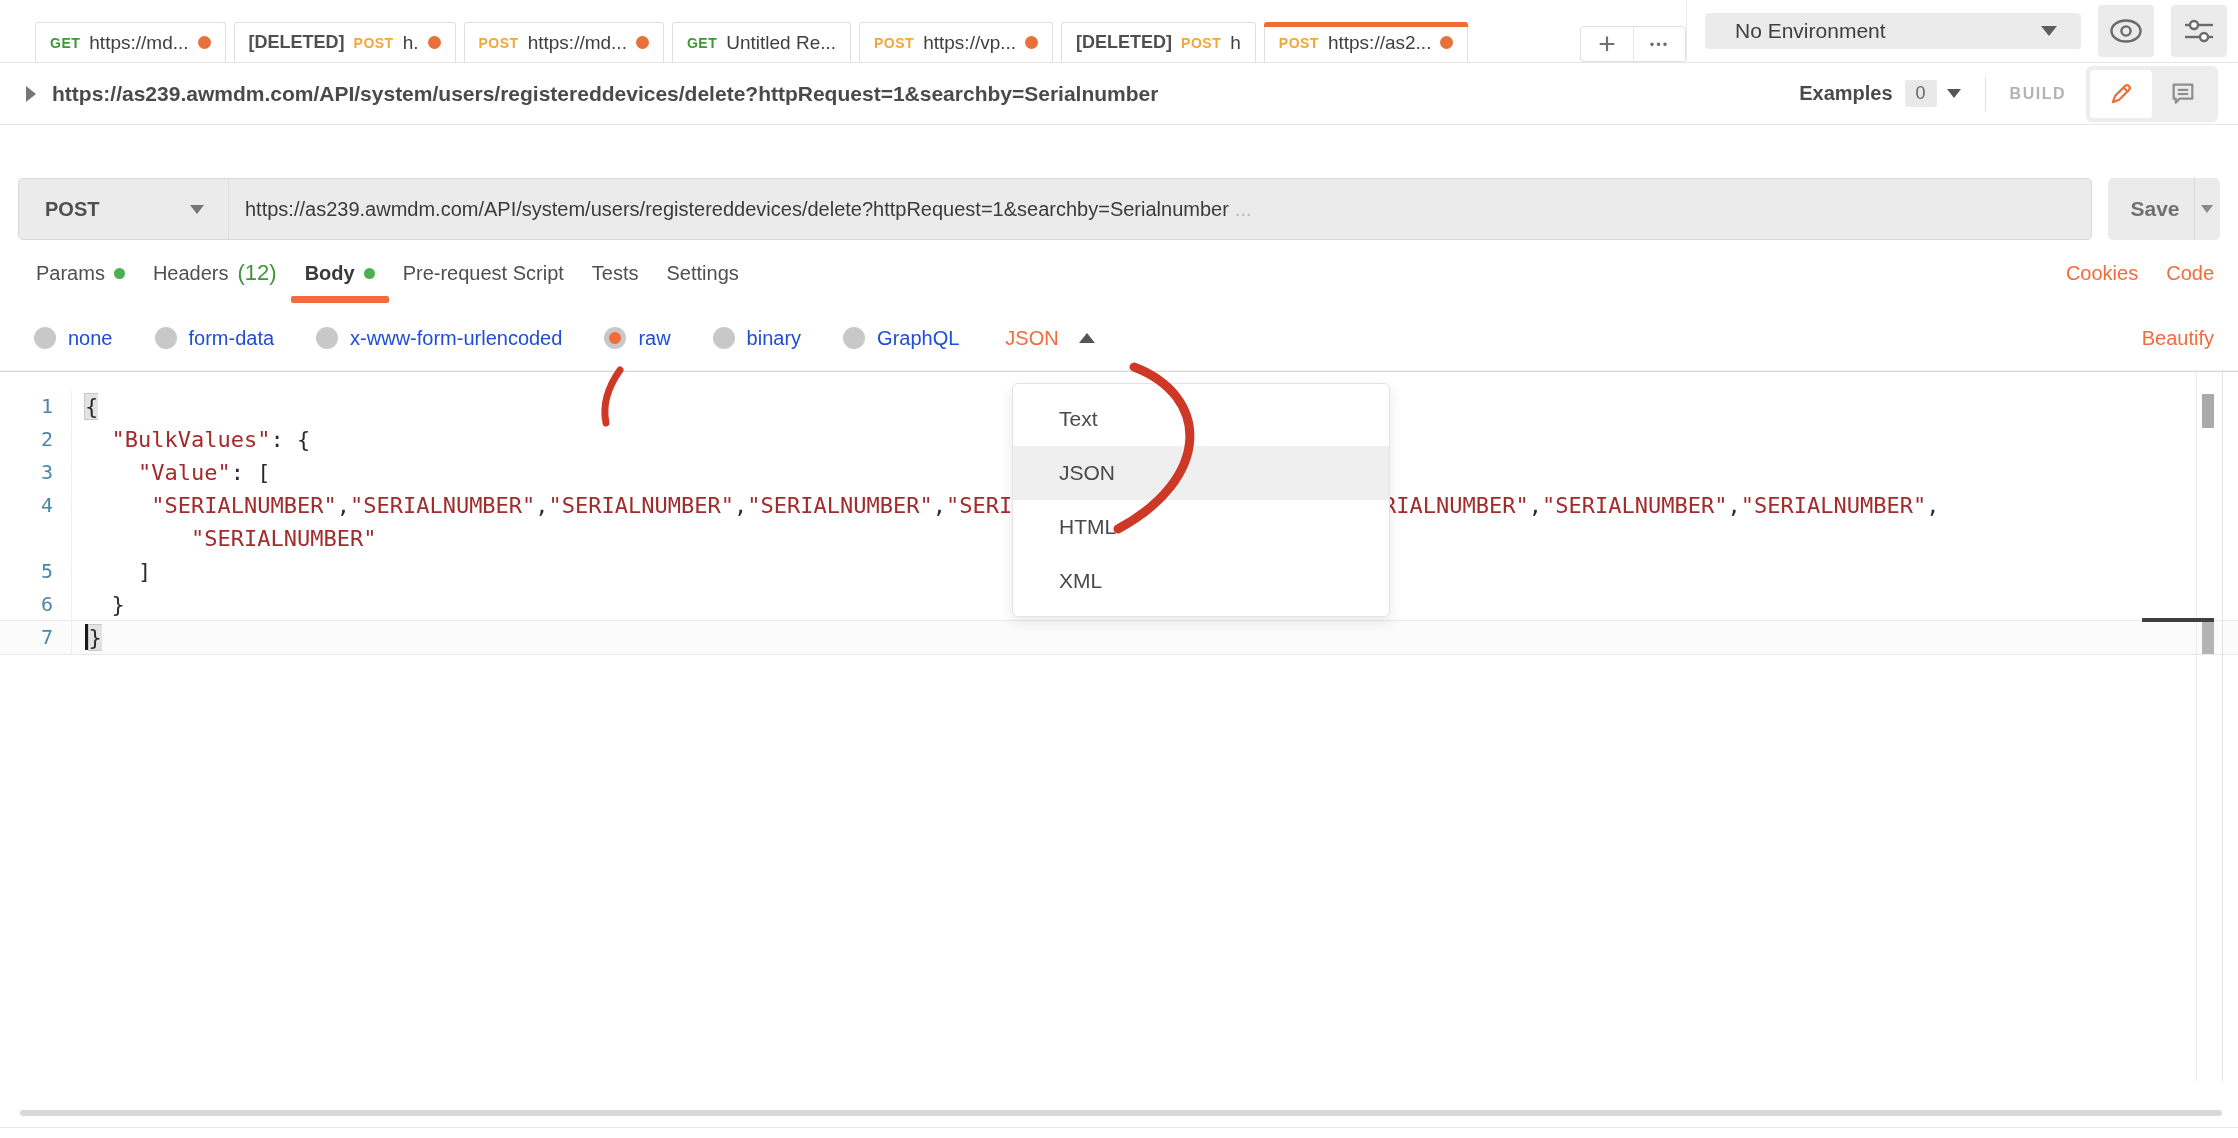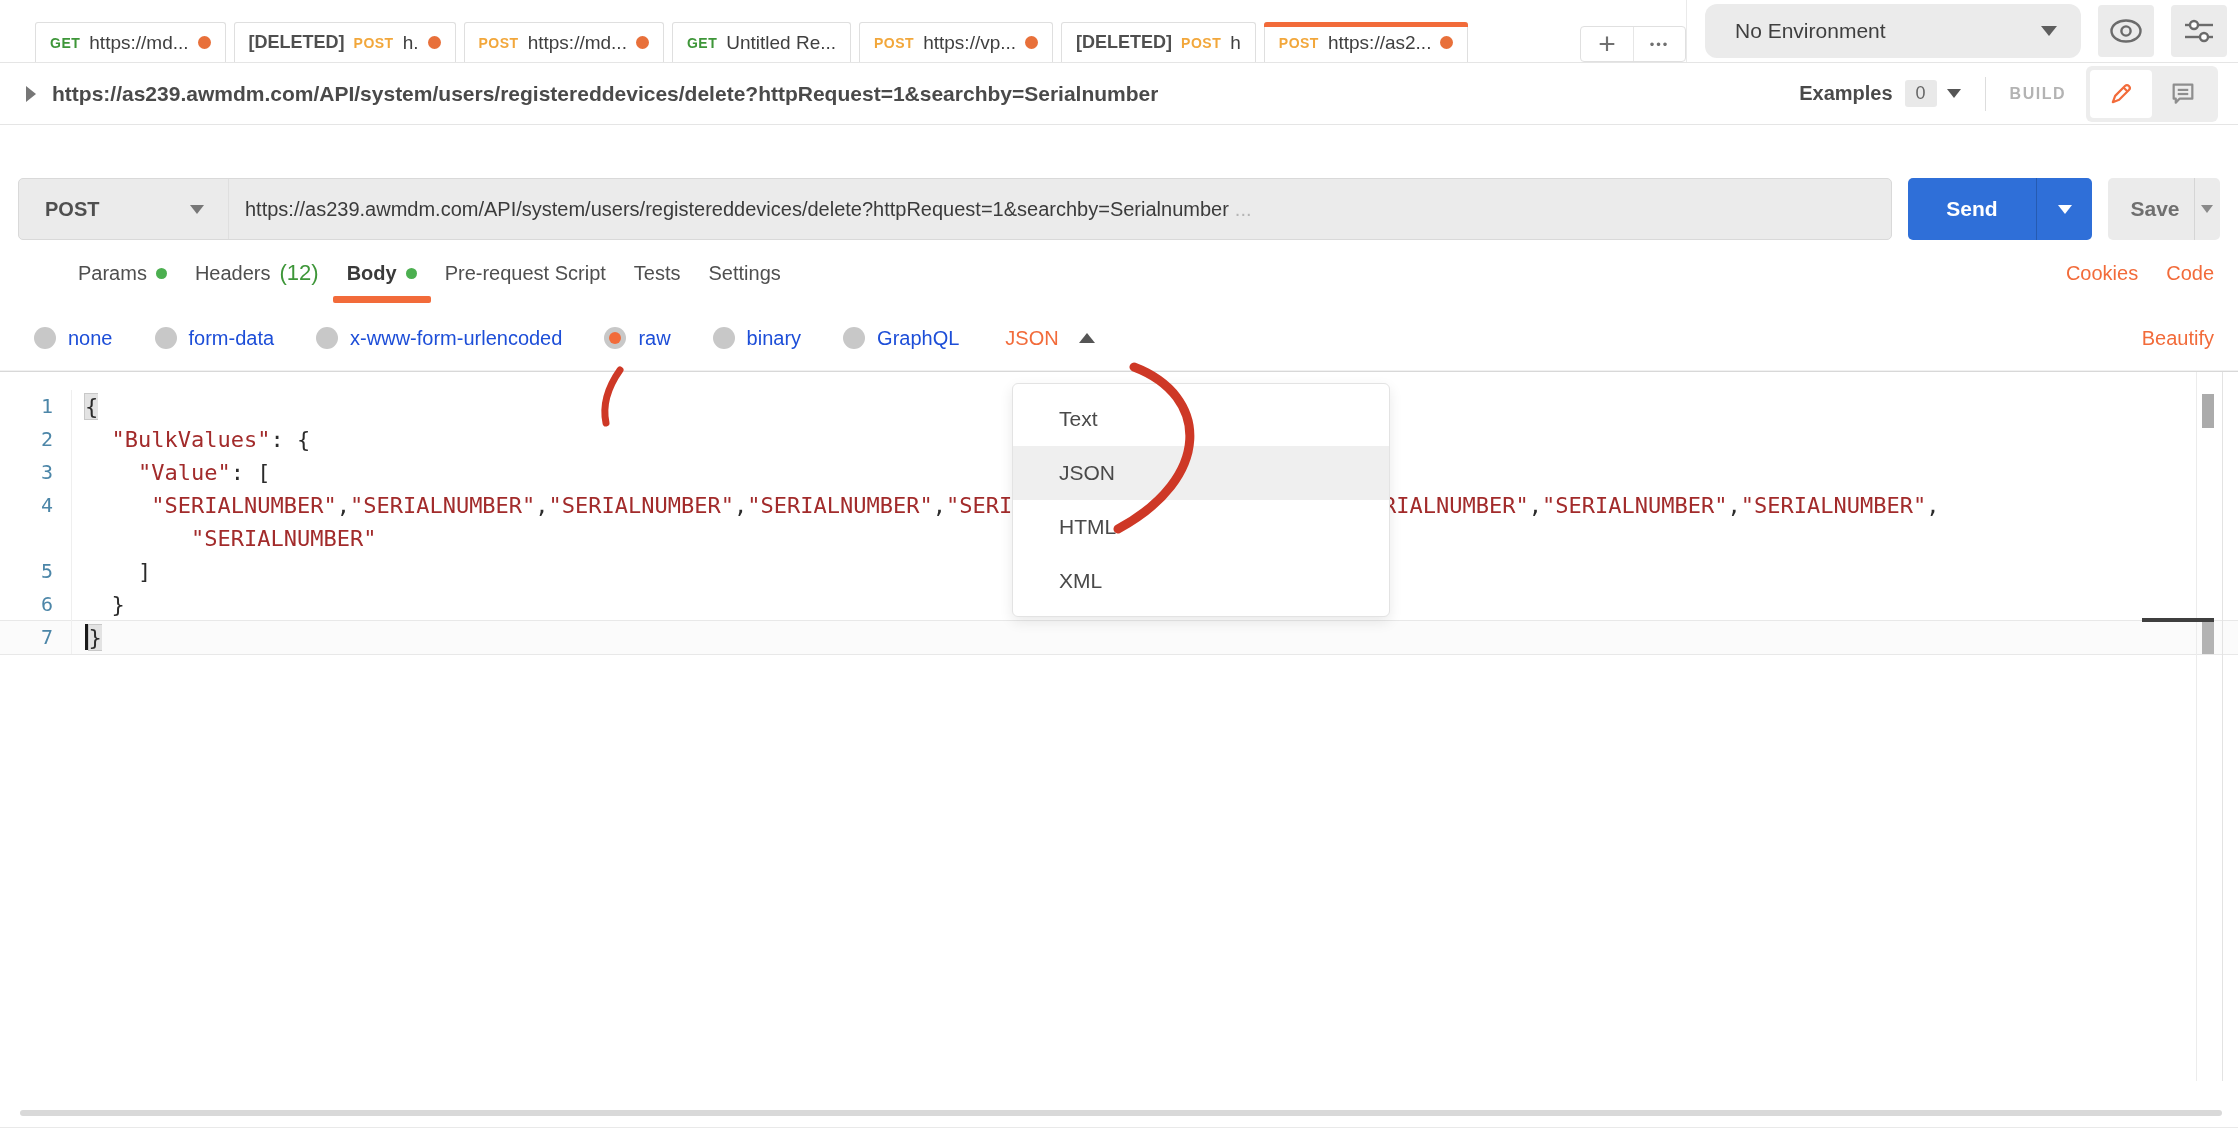--- a/index.html
+++ b/index.html
@@ -32,21 +32,21 @@
     background:var(--orange); border-radius:3px 3px 0 0;
   }
   .plus-more{display:flex; align-self:flex-end; height:36px; margin-left:8px;
     border:1px solid #E0E0E0; border-radius:4px; overflow:hidden; background:#fff;}
   .plus-more .cell{width:52px; display:flex; align-items:center; justify-content:center; color:#707070;}
   .plus-more .cell + .cell{border-left:1px solid #E6E6E6;}
   .plus-cell{font-size:30px; font-weight:300; line-height:1;}
   .more-cell{font-size:13px; letter-spacing:2px;}
 
   .env-area{display:flex; align-items:center; gap:17px; padding:0 11px 0 18px; border-left:1px solid #EAEAEA;}
-  .env-select{width:376px; height:54px; background:#EBEBEB; border-radius:12px;
+  .env-select{width:376px; height:36px; background:#EBEBEB; border-radius:4px;
     display:flex; align-items:center; padding:0 24px 0 30px; font-size:21px; color:#3F3F3F;}
   .caret-down{width:0; height:0; border-left:8px solid transparent; border-right:8px solid transparent;
     border-top:10px solid #5E5E5E;}
   .env-select .caret-down{margin-left:auto;}
   .icon-btn{width:56px; height:52px; background:#EBEBEB; border-radius:4px;
     display:flex; align-items:center; justify-content:center;}
 
   
   .title-row{height:62px; border-bottom:1px solid #E5E5E5; display:flex; align-items:center; padding:0 20px 0 26px;}
   .collapse-caret{width:0; height:0; border-top:8px solid transparent; border-bottom:8px solid transparent;
@@ -79,21 +79,21 @@
   .send-arrow{width:56px; height:100%; border-left:1px solid rgba(0,0,0,0.18);
     display:flex; align-items:center; justify-content:center;}
   .send-arrow .caret-down{border-left-width:7px; border-right-width:7px; border-top-width:9px; border-top-color:#fff;}
   .save-btn{margin-left:16px; height:62px; width:112px; background:#EBEBEB; border-radius:5px;
     display:flex; align-items:center; flex:none;padding-left:8px;}
   .save-main{width:84px; text-align:center; color:#6F6F6F; font-size:21px; font-weight:bold;}
   .save-arrow{width:28px; height:100%; border-left:1px solid #D5D5D5; display:flex; align-items:center; justify-content:center;}
   .save-arrow .caret-down{border-left-width:6px; border-right-width:6px; border-top-width:8px; border-top-color:#8A8A8A;}
 
   
-  .req-tabs-row{height:66px; display:flex; align-items:center; padding:0 24px 0 22px;margin-left:42px;}
+  .req-tabs-row{height:66px; display:flex; align-items:center; padding:0 24px 0 22px;}
   .rtab{display:flex; align-items:center; gap:9px; padding:0 14px; height:100%; position:relative;
     font-size:20px; color:#4F4F4F;}
   .rtab .gdot{width:11px; height:11px; border-radius:50%; background:#4CAF50;}
   .rtab .gcount{color:var(--get-green); font-size:22px;}
   .rtab.active{font-weight:bold; color:#3A3A3A;}
   .rtab.active::after{content:""; position:absolute; left:0; right:0; bottom:3px; height:7px;
     background:var(--orange); border-radius:2px;}
   .req-tabs-right{margin-left:auto; display:flex; gap:28px;}
   .orange-link{color:var(--orange); font-size:20px;}
 
@@ -237,26 +237,20 @@
 <div class="url-row">
   <div class="url-bar">
     <div class="method-select">
       <span class="mtxt">POST</span>
       <span class="caret-down"></span>
     </div>
     <div class="url-input">
       <span>https://as239.awmdm.com/API/system/users/registereddevices/delete?httpRequest=1&amp;searchby=Serialnumber</span><span class="url-suffix">...</span>
     </div>
   </div>
-  <div class="send-btn">
-    <div class="send-main">Send</div>
-    <div class="send-arrow">
-        <span class="caret-down"></span>
-      </div>
-  </div>
   <div class="save-btn">
     <div class="save-main">Save</div>
     <div class="save-arrow">
         <span class="caret-down"></span>
       </div>
   </div>
 </div>
 
 <div class="req-tabs-row">
   <div id="req-tabs" style="display:flex; height:100%; align-items:center;">

